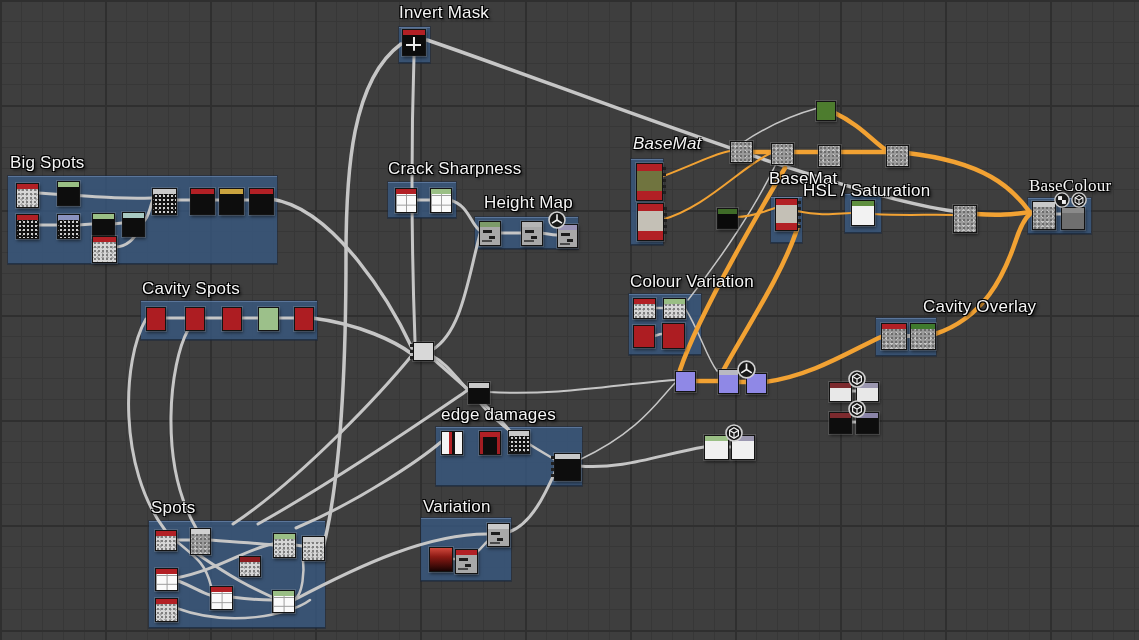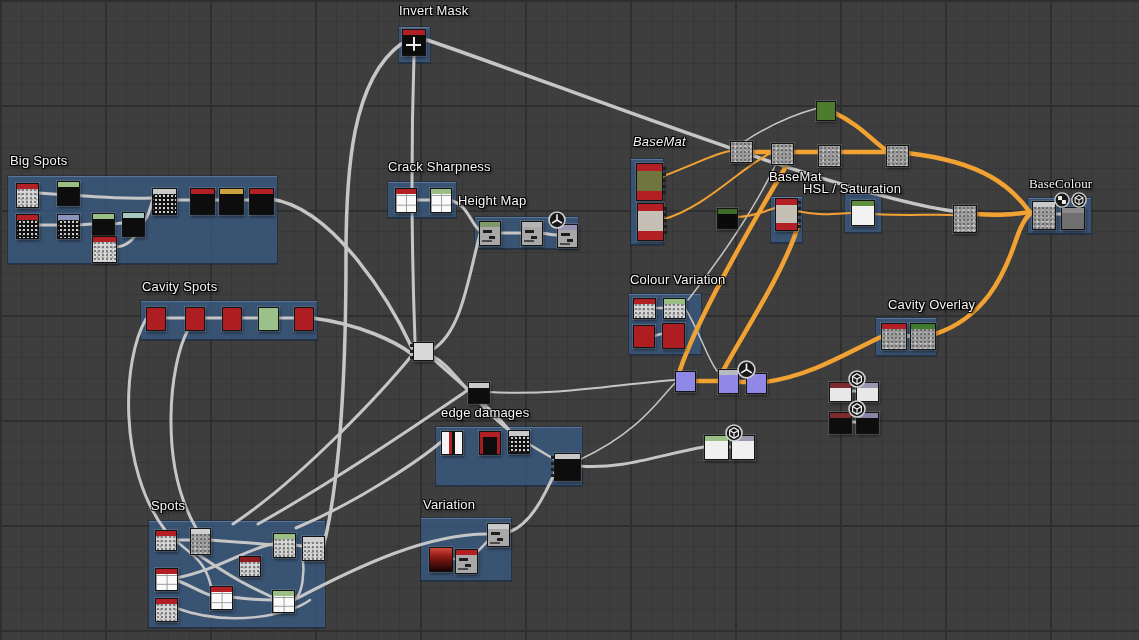--- a/index.html
+++ b/index.html
@@ -16,21 +16,21 @@
   }
   #wires{position:absolute;left:0;top:0;width:1139px;height:640px;z-index:2;}
   .frame{
     position:absolute;z-index:1;
     background:rgba(56,88,127,0.82);
     border-top:1px solid rgba(130,160,200,0.45);
     border-bottom:1px solid rgba(20,30,45,0.6);
     box-shadow:0 0 0 1px rgba(25,38,58,0.5);
   }
   .frame-label{
-    position:absolute;z-index:4;color:#f4f4f4;font-size:13px;letter-spacing:.2px;
+    position:absolute;z-index:4;color:#f4f4f4;font-size:17px;letter-spacing:.2px;
     text-shadow:-1px -1px 0 #000,1px -1px 0 #000,-1px 1px 0 #000,1px 1px 0 #000,2px 2px 3px rgba(0,0,0,.85);
     white-space:nowrap;pointer-events:none;
   }
   .node{
     position:absolute;z-index:3;background:#0d0d0d;
     border:1px solid #131313;
     box-shadow:0 0 0 1px rgba(210,210,210,0.18),1px 2px 3px rgba(0,0,0,.5);
   }
   .node .ntop{position:absolute;left:0;top:0;width:100%;height:5px;}
   .noise-light{background-color:#d6d6d6;background-image:radial-gradient(#7e7e7e 1px,transparent 1.2px),radial-gradient(#a9a9a9 1px,transparent 1.2px);background-size:4px 4px,5px 5px;background-position:0 0,2px 3px;}
@@ -60,33 +60,33 @@
   <div id="frames-layer">
       <div class="frame" style="left: 399px; top: 27px; width: 31px; height: 34px; background: rgba(56, 88, 127, 0.82);"></div>
       <div class="frame-label" style="left: 399px; top: 3px; color: rgb(244, 244, 244);">Invert Mask</div>
       <div class="frame" style="left: 8px; top: 176px; width: 269px; height: 86px; background: rgba(56, 88, 127, 0.82);"></div>
       <div class="frame-label" style="left: 10px; top: 153px; color: rgb(244, 244, 244);">Big Spots</div>
       <div class="frame" style="left: 141px; top: 301px; width: 176px; height: 37px; background: rgba(56, 88, 127, 0.82);"></div>
       <div class="frame-label" style="left: 142px; top: 279px; color: rgb(244, 244, 244);">Cavity Spots</div>
       <div class="frame" style="left: 388px; top: 182px; width: 68px; height: 34px; background: rgba(56, 88, 127, 0.82);"></div>
       <div class="frame-label" style="left: 388px; top: 159px; color: rgb(244, 244, 244);">Crack Sharpness</div>
       <div class="frame" style="left: 475px; top: 217px; width: 103px; height: 30px; background: rgba(56, 88, 127, 0.82);"></div>
-      <div class="frame-label" style="left: 458px; top: 193px; color: rgb(244, 244, 244);">Height Map</div>
+      <div class="frame-label" style="left: 484px; top: 193px; color: rgb(244, 244, 244);">Height Map</div>
       <div class="frame" style="left: 631px; top: 159px; width: 32px; height: 84px; background: rgba(56, 88, 127, 0.82);"></div>
       <div class="frame-label" style="left: 633px; top: 134px; color: rgb(244, 244, 244); font-style: italic;">BaseMat</div>
       <div class="frame" style="left: 771px; top: 197px; width: 31px; height: 44px; background: rgba(56, 88, 127, 0.82);"></div>
       <div class="frame-label" style="left: 769px; top: 169px; color: rgb(244, 244, 244);">BaseMat</div>
       <div class="frame" style="left: 845px; top: 194px; width: 36px; height: 37px; background: rgba(56, 88, 127, 0.82);"></div>
       <div class="frame-label" style="left: 803px; top: 169px; color: rgb(244, 244, 244); margin-top: 12px;">HSL / Saturation</div>
       <div class="frame" style="left: 1028px; top: 198px; width: 63px; height: 34px; background: rgba(56, 88, 127, 0.82);"></div>
       <div class="frame-label" style="left: 1029px; top: 176px; color: rgb(244, 244, 244); font-family: Liberation Serif, serif;">BaseColour</div>
       <div class="frame" style="left: 629px; top: 294px; width: 72px; height: 59px; background: rgba(56, 88, 127, 0.82);"></div>
       <div class="frame-label" style="left: 630px; top: 272px; color: rgb(244, 244, 244);">Colour Variation</div>
       <div class="frame" style="left: 876px; top: 318px; width: 60px; height: 36px; background: rgba(56, 88, 127, 0.82);"></div>
-      <div class="frame-label" style="left: 888px; top: 297px; color: rgb(244, 244, 244);">Cavity Overlay</div>
+      <div class="frame-label" style="left: 923px; top: 297px; color: rgb(244, 244, 244);">Cavity Overlay</div>
       <div class="frame" style="left: 436px; top: 427px; width: 146px; height: 57px; background: rgba(56, 88, 127, 0.82);"></div>
       <div class="frame-label" style="left: 441px; top: 405px; color: rgb(244, 244, 244);">edge damages</div>
       <div class="frame" style="left: 149px; top: 521px; width: 176px; height: 105px; background: rgba(56, 88, 127, 0.82);"></div>
       <div class="frame-label" style="left: 151px; top: 498px; color: rgb(244, 244, 244);">Spots</div>
       <div class="frame" style="left: 421px; top: 518px; width: 90px; height: 61px; background: rgba(56, 88, 127, 0.82);"></div>
       <div class="frame-label" style="left: 423px; top: 497px; color: rgb(244, 244, 244);">Variation</div>
     </div>
   <svg id="wires" xmlns="http://www.w3.org/2000/svg">
       <path d="M401,44 C352,80 346,170 346,255 C346,420 334,505 323,548" fill="none" stroke="#c6c6c6" stroke-width="3.5" stroke-linecap="round"></path>
       <path d="M427,40 C560,85 840,196 953,211" fill="none" stroke="#c6c6c6" stroke-width="3.5" stroke-linecap="round"></path>

